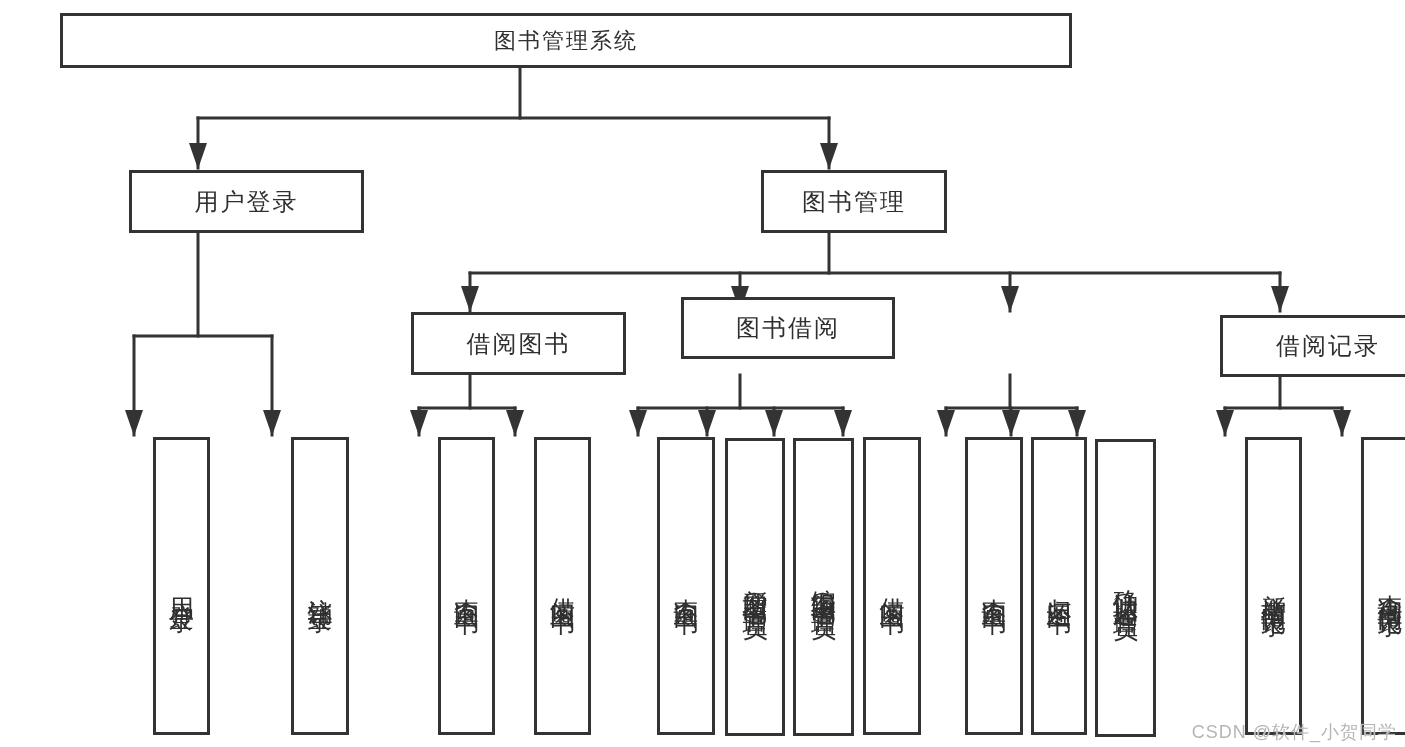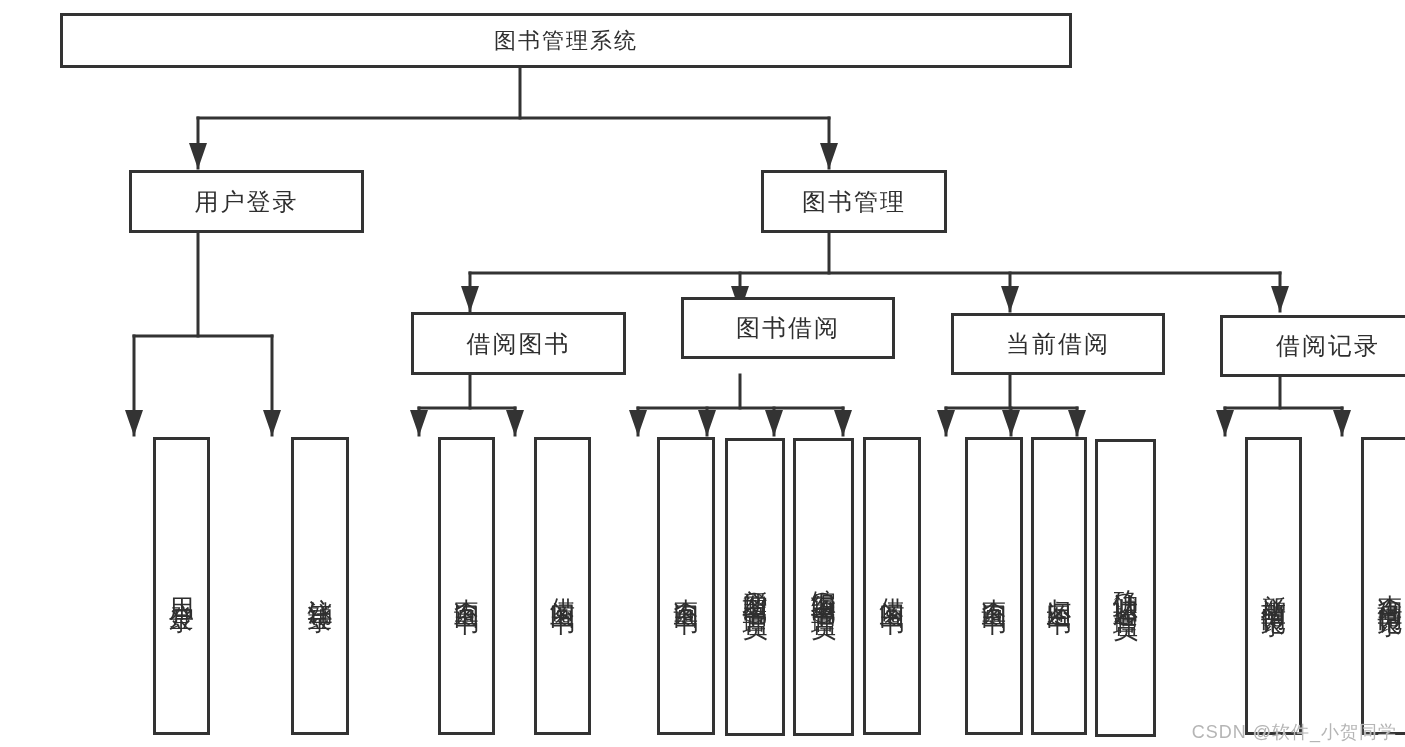--- a/index.html
+++ b/index.html
@@ -120,23 +120,20 @@
   <div class="node hnode l2-node" style="left:713px; top:170px; width:186px; height:63px;">
     <span>图书管理</span>
   </div>
 
   <div class="node hnode l3-node" style="left:363px; top:312px; width:215px; height:63px;">
     <span>借阅图书</span>
   </div>
   <div class="node hnode l3-node" style="left:633px; top:297px; width:214px; height:62px;">
     <span>图书借阅</span>
   </div>
-  <div class="node hnode l3-node" style="left:903px; top:313px; width:214px; height:62px;">
-    <span>当前借阅</span>
-  </div>
   <div class="node hnode l3-node" style="left:1172px; top:315px; width:216px; height:62px;">
     <span>借阅记录</span>
   </div>
 
   <div class="node vnode" style="left:105px; top:437px; width:57px; height:298px;">
     <span>用户登录</span>
   </div>
   <div class="node vnode" style="left:243px; top:437px; width:58px; height:298px;">
     <span>注销登录</span>
   </div>

